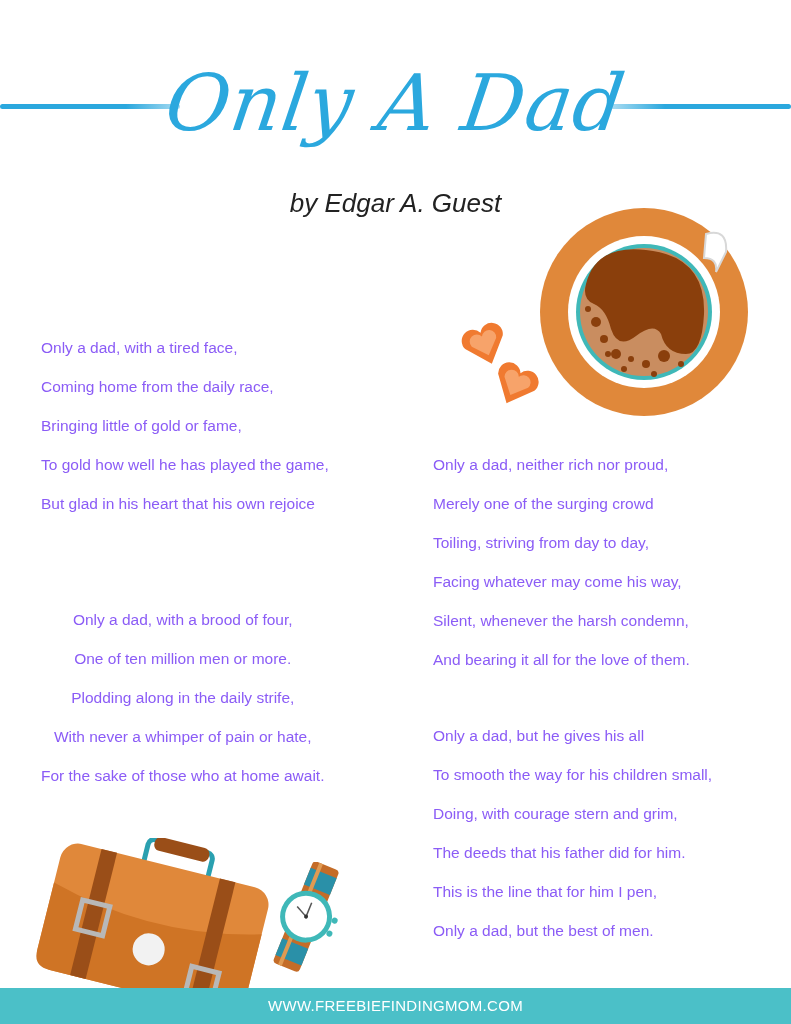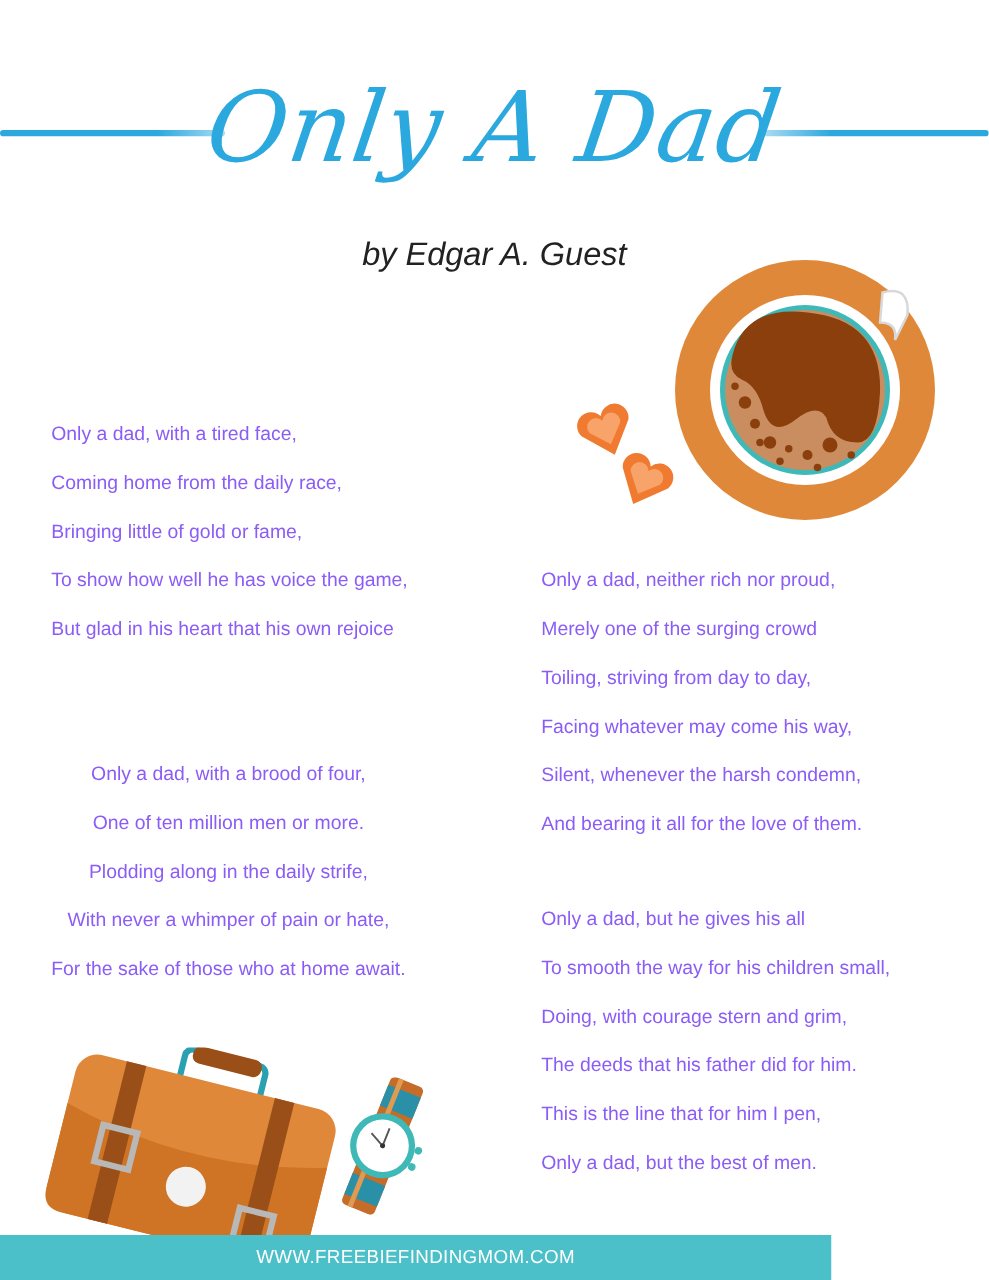--- a/index.html
+++ b/index.html
@@ -27,21 +27,21 @@
     position: absolute; left: 0; right: 0; top: 188px; text-align: center;
     font-size: 26px; color: #222222; font-style: italic;
   }
   .stanza { position: absolute; margin: 0; padding: 0; list-style: none; }
   .stanza li { font-size: 15.5px; line-height: 39px; height: 39px; white-space: nowrap; color: #8b5cf6; }
   .s1 { left: 41px; top: 328px; }
   .s2 { left: 41px; top: 600px; text-align: center; }
   .s3 { left: 433px; top: 445px; }
   .s4 { left: 433px; top: 716px; }
   .footer {
-    position: absolute; left: 0; bottom: 0; width: 665px; height: 36px;
+    position: absolute; left: 0; bottom: 0; width: 791px; height: 36px;
     background: #4bc0c8; color: #ffffff; text-align: center;
     font-size: 15px; line-height: 36px; letter-spacing: 0.3px;
   }
   .illus { position: absolute; }
 </style>
 </head>
 <body>
 
 <div class="brush-line brush-left"></div>
 <div class="brush-line brush-right"></div>
@@ -79,21 +79,21 @@
   <g transform="translate(34,44) rotate(25 25 25)">
     <path d="M25 45 L5 22 A11 11 0 0 1 25 12 A11 11 0 0 1 45 22Z" fill="#f07a30"></path>
     <path d="M25 36 L12 22 A7 7 0 0 1 25 16 A7 7 0 0 1 38 22Z" fill="#f7a36a"></path>
   </g>
 </svg>
 
 <ul class="stanza s1">
   <li>Only a dad, with a tired face,</li>
   <li>Coming home from the daily race,</li>
   <li>Bringing little of gold or fame,</li>
-  <li>To show how well he has voice the game,</li>
+  <li>To gold how well he has played the game,</li>
   <li>But glad in his heart that his own rejoice</li>
 </ul>
 <ul class="stanza s2">
   <li>Only a dad, with a brood of four,</li>
   <li>One of ten million men or more.</li>
   <li>Plodding along in the daily strife,</li>
   <li>With never a whimper of pain or hate,</li>
   <li>For the sake of those who at home await.</li>
 </ul>
 <ul class="stanza s3">

